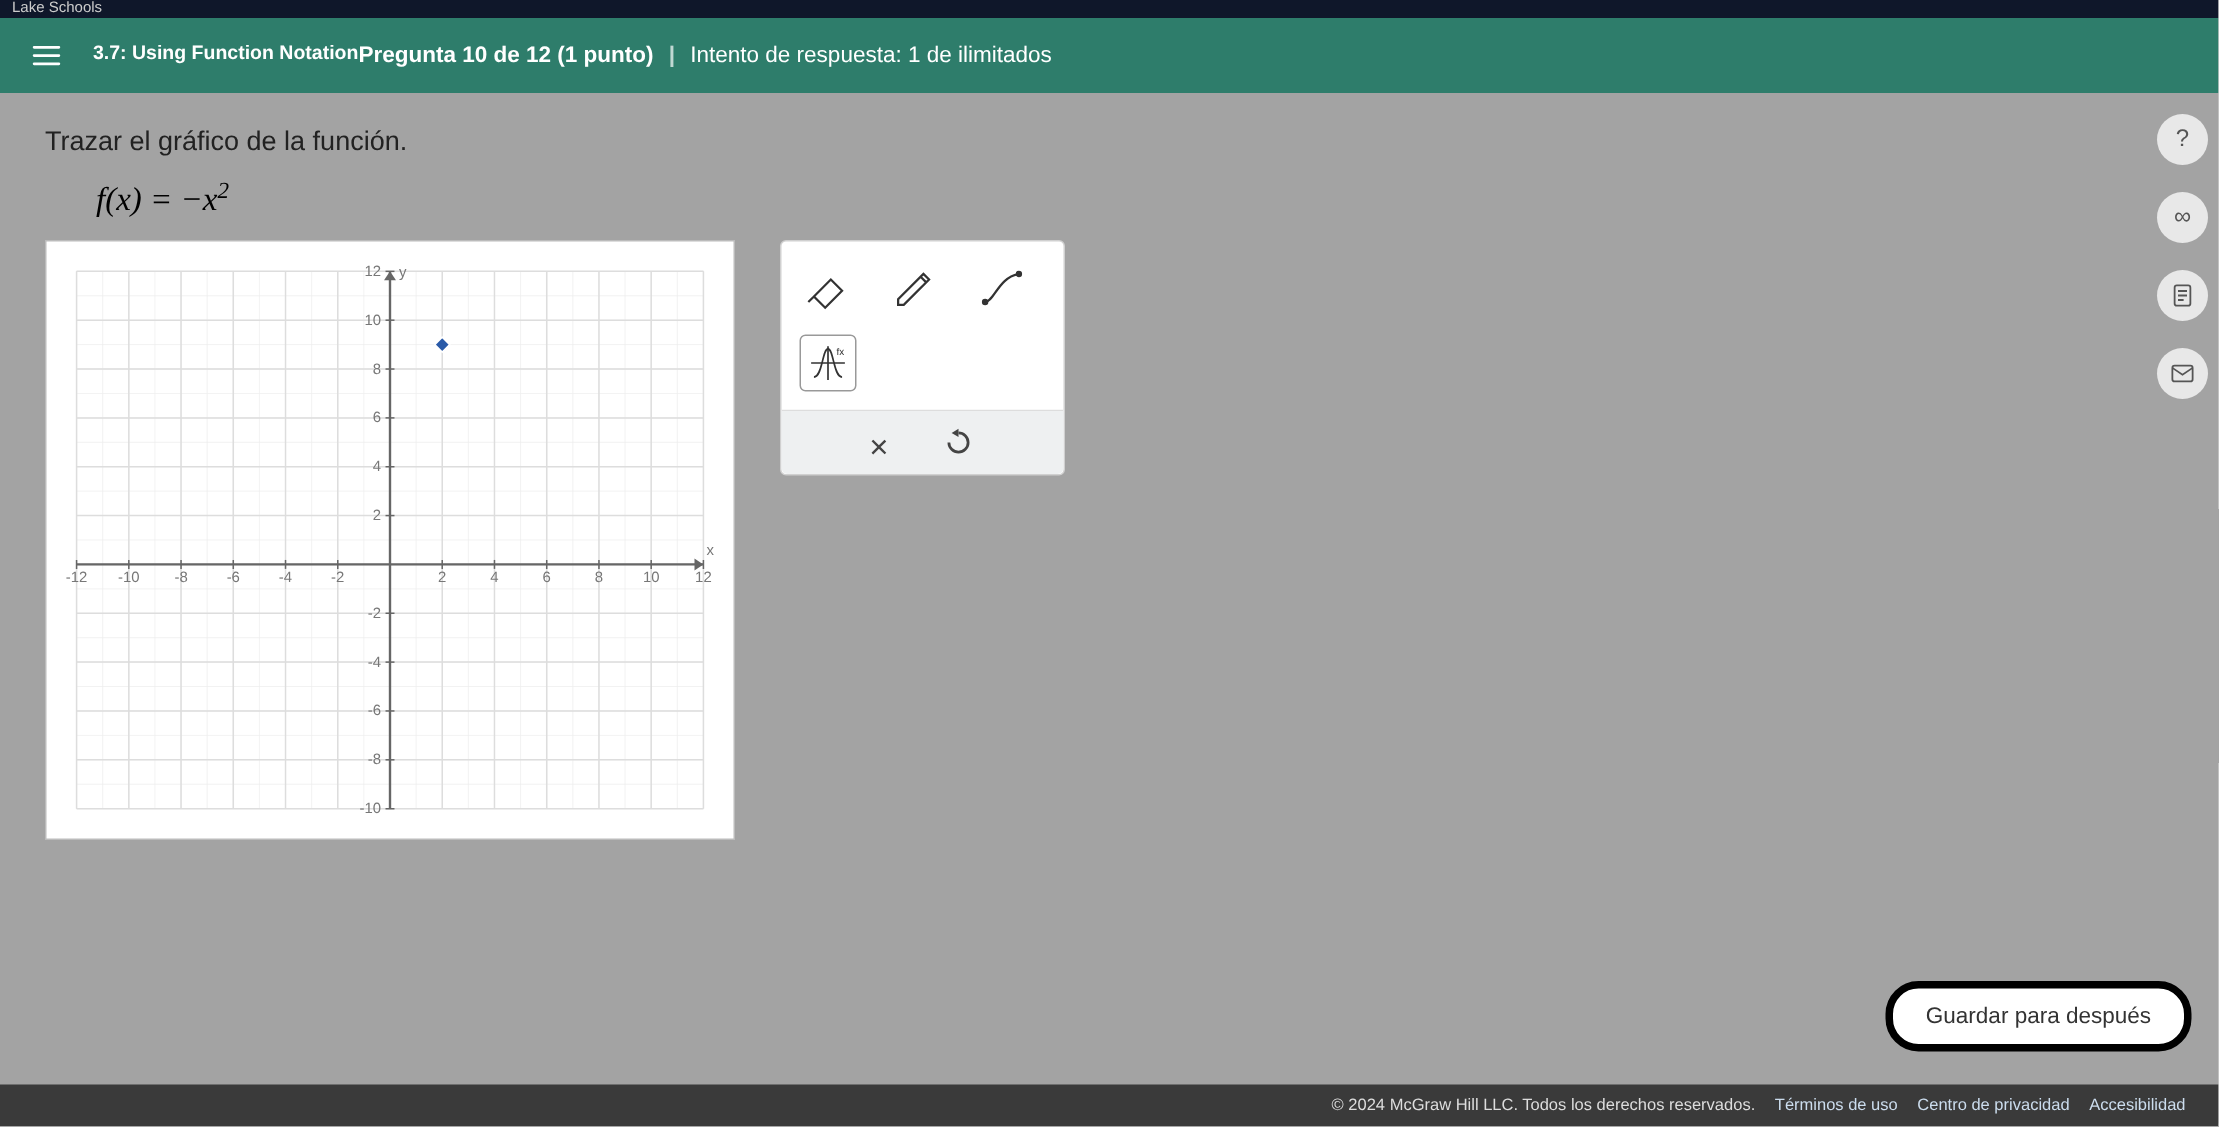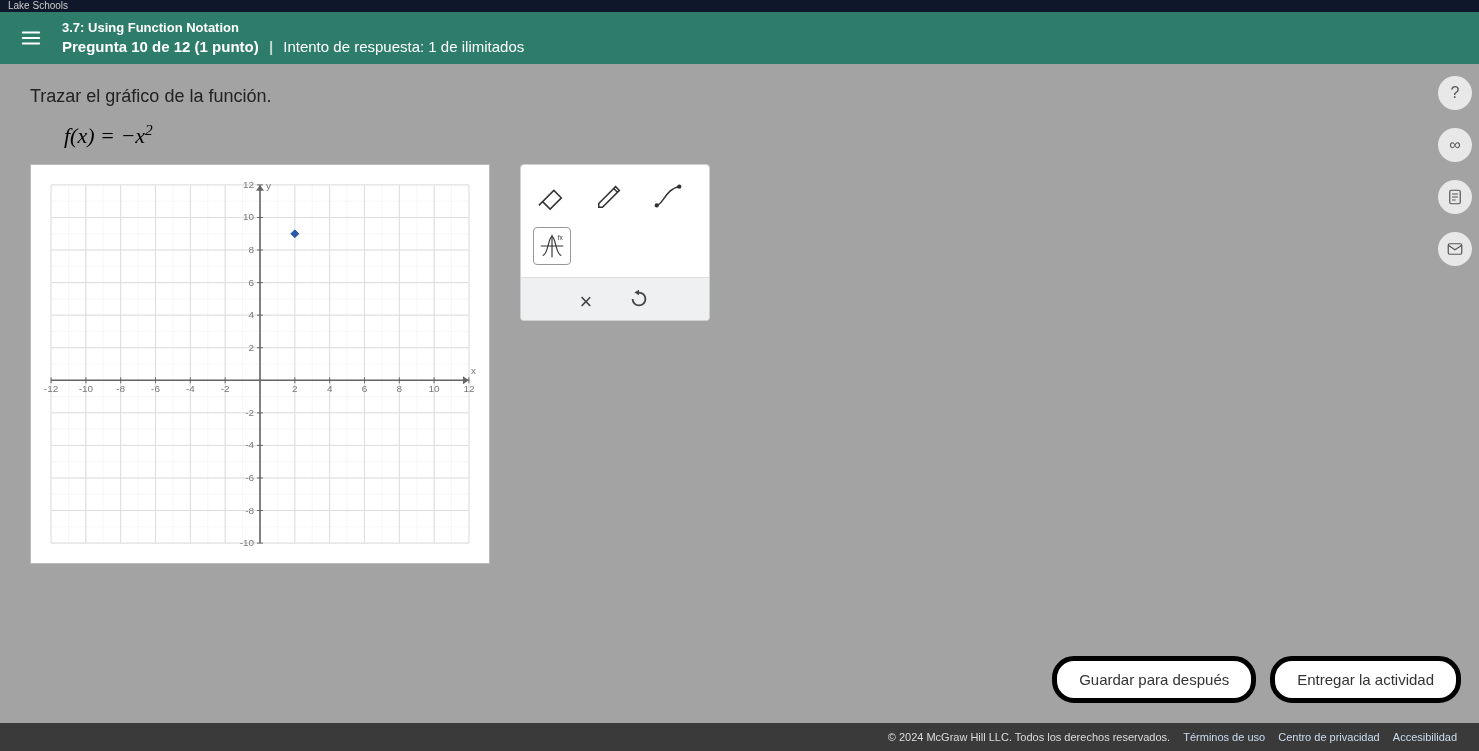--- a/index.html
+++ b/index.html
@@ -28,21 +28,21 @@
     padding: 8px 14px;
     gap: 14px;
   }
   .hamburger {
     width: 34px; height: 34px;
     border-radius: 50%;
     display:flex;align-items:center;justify-content:center;
     cursor:pointer;
   }
   .hamburger svg { width:22px; height:22px; fill:#fff; }
-  .header-texts { display:flex; flex-direction:column; line-height:1.3; }
+  .header-texts { display:flex; flex-direction:row; line-height:1.3; }
   .header-sub { font-size:13px; font-weight:600; }
   .header-main { font-size:15px; font-weight:600; }
   .header-main .sep { opacity:.7; margin:0 6px; }
   .header-main .light { font-weight:400; }
   .work-area {
     background:#a3a3a3;
     padding: 22px 30px 20px 30px;
     position: relative;
     height: calc(100% - 12px - 52px);
   }
@@ -324,21 +324,20 @@
               <path d="M12 2 L12 8 L7 5 Z" fill="#444"></path>
             </svg>
         </span>
       </div>
     </div>
 
   </div>
 
   <div class="bottom-right">
     <div class="pill-btn secondary">Guardar para después</div>
-    <div class="pill-btn">Entregar la actividad</div>
   </div>
 
 </div>
 
 <div class="right-rail">
   <div class="rail-btn">?</div>
   <div class="rail-btn">∞</div>
   <div class="rail-btn">
     <svg viewBox="0 0 24 24" width="18" height="18">
         <rect x="5" y="3" width="14" height="18" rx="2" fill="none" stroke="#555" stroke-width="1.6"></rect>

